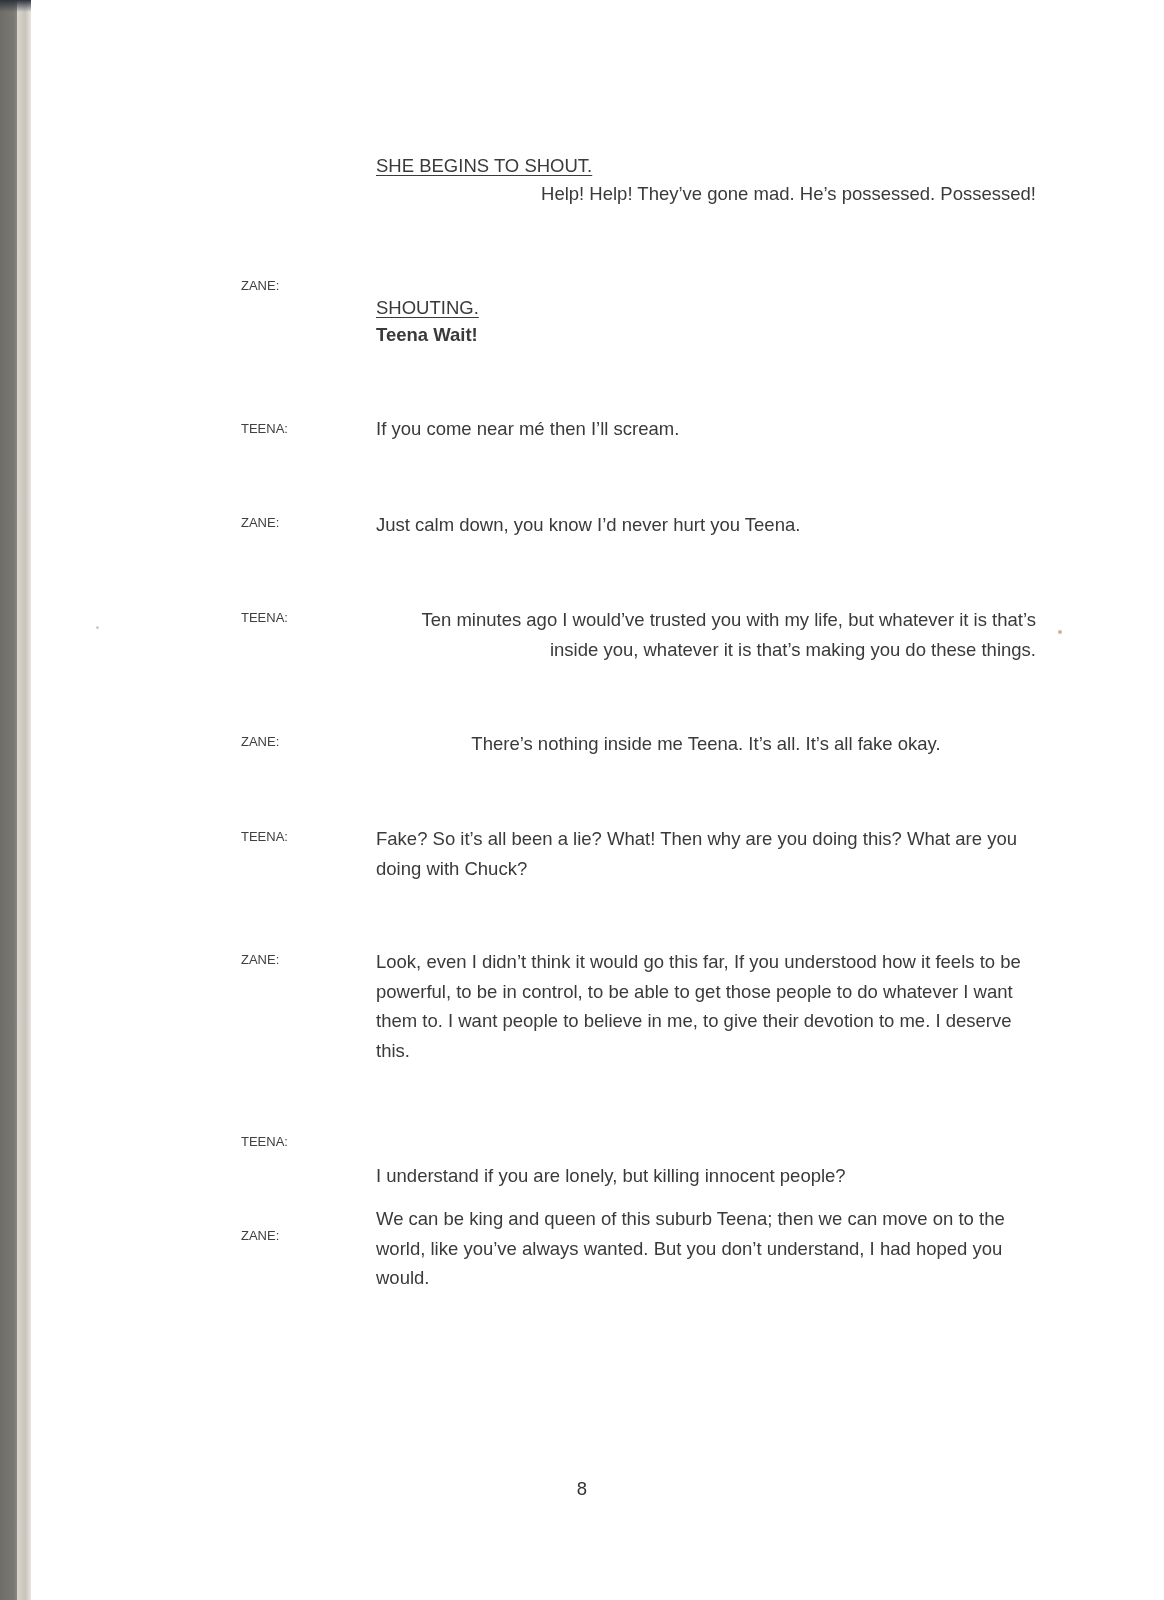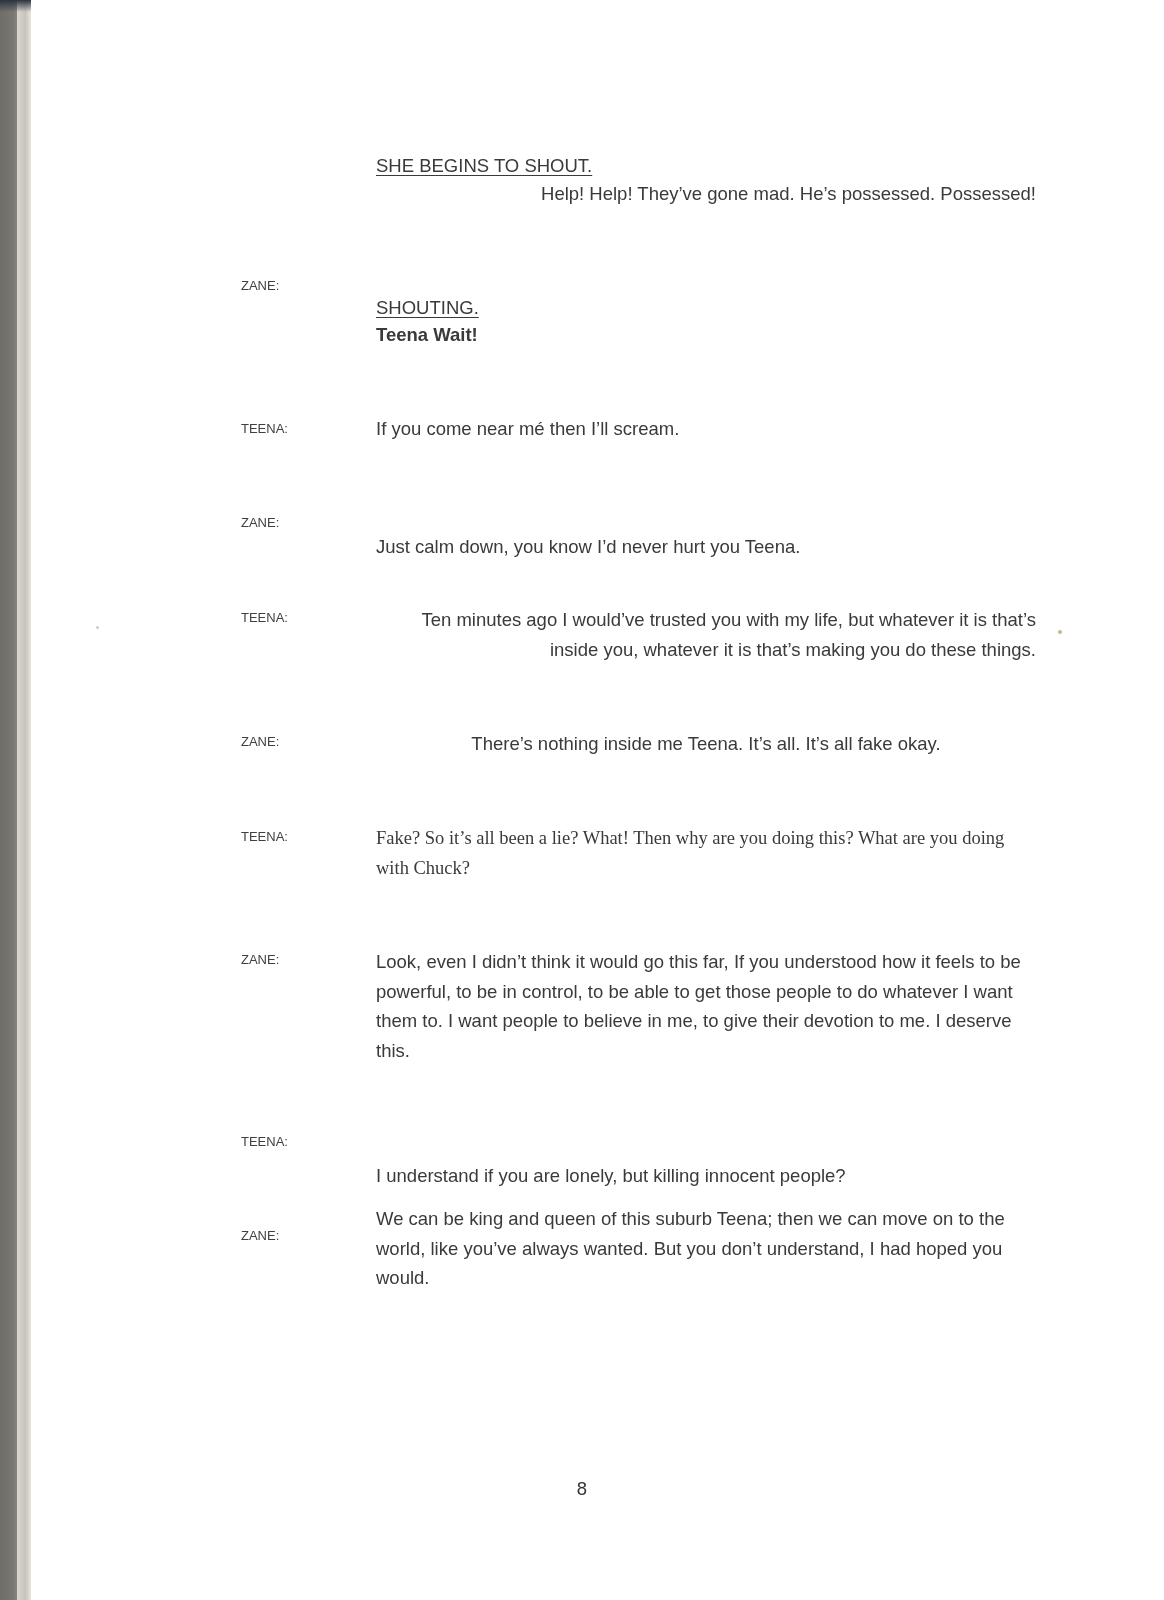--- a/index.html
+++ b/index.html
@@ -47,30 +47,30 @@
 <div class="line" style="top:179px;text-align:right;">Help! Help! They’ve gone mad. He’s possessed. Possessed!</div>
 
 <div class="speaker" style="top:278px;">ZANE:</div>
 <div class="line direction" style="top:273px;">SHOUTING.</div>
 <div class="line" style="top:320px;font-weight:bold;">Teena Wait!</div>
 
 <div class="speaker" style="top:421px;">TEENA:</div>
 <div class="line" style="top:414px;">If you come near mé then I’ll scream.</div>
 
 <div class="speaker" style="top:515px;">ZANE:</div>
-<div class="line" style="top:532px;">Just calm down, you know I’d never hurt you Teena.</div>
+<div class="line" style="top:510px;">Just calm down, you know I’d never hurt you Teena.</div>
 
 <div class="speaker" style="top:610px;">TEENA:</div>
 <div class="line" style="top:605px;text-align:right;">Ten minutes ago I would’ve trusted you with my life, but whatever it is that’s inside you, whatever it is that’s making you do these things.</div>
 
 <div class="speaker" style="top:734px;">ZANE:</div>
 <div class="line" style="top:729px;text-align:center;">There’s nothing inside me Teena. It’s all. It’s all fake okay.</div>
 
 <div class="speaker" style="top:829px;">TEENA:</div>
-<div class="line" style="top:824px;font-family:Liberation Serif, serif;">Fake? So it’s all been a lie? What! Then why are you doing this? What are you doing with Chuck?</div>
+<div class="line" style="top:824px;">Fake? So it’s all been a lie? What! Then why are you doing this? What are you doing with Chuck?</div>
 
 <div class="speaker" style="top:952px;">ZANE:</div>
 <div class="line" style="top:947px;">Look, even I didn’t think it would go this far, If you understood how it feels to be powerful, to be in control, to be able to get those people to do whatever I want them to. I want people to believe in me, to give their devotion to me. I deserve this.</div>
 
 <div class="speaker" style="top:1134px;">TEENA:</div>
 <div class="line" style="top:1161px;">I understand if you are lonely, but killing innocent people?</div>
 
 <div class="speaker" style="top:1228px;">ZANE:</div>
 <div class="line" style="top:1204px;">We can be king and queen of this suburb Teena; then we can move on to the world, like you’ve always wanted. But you don’t understand, I had hoped you would.</div>
 

